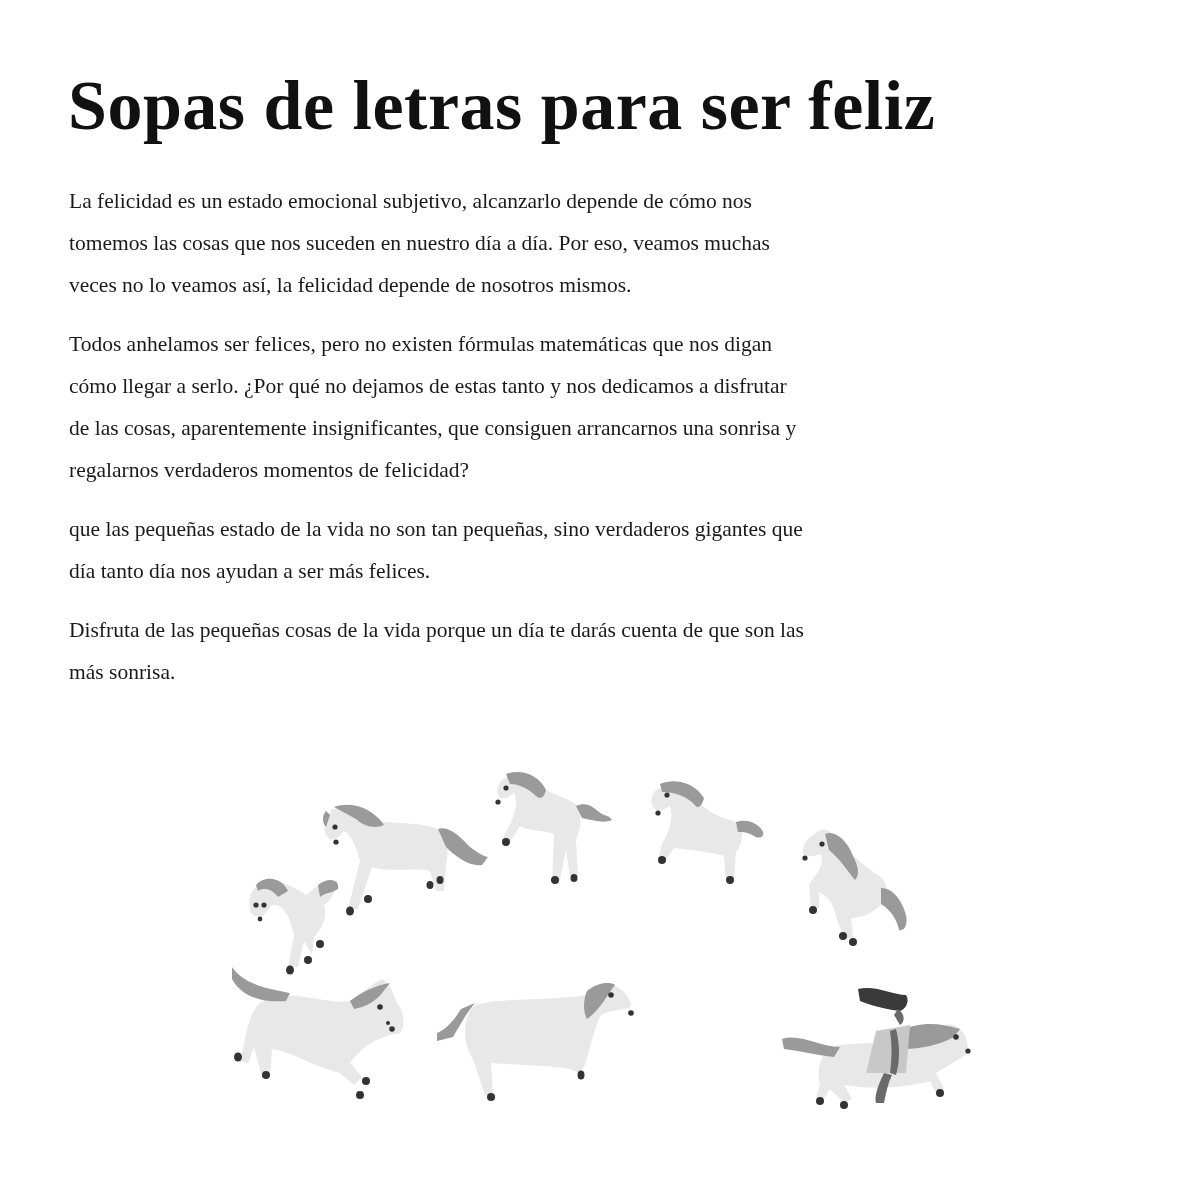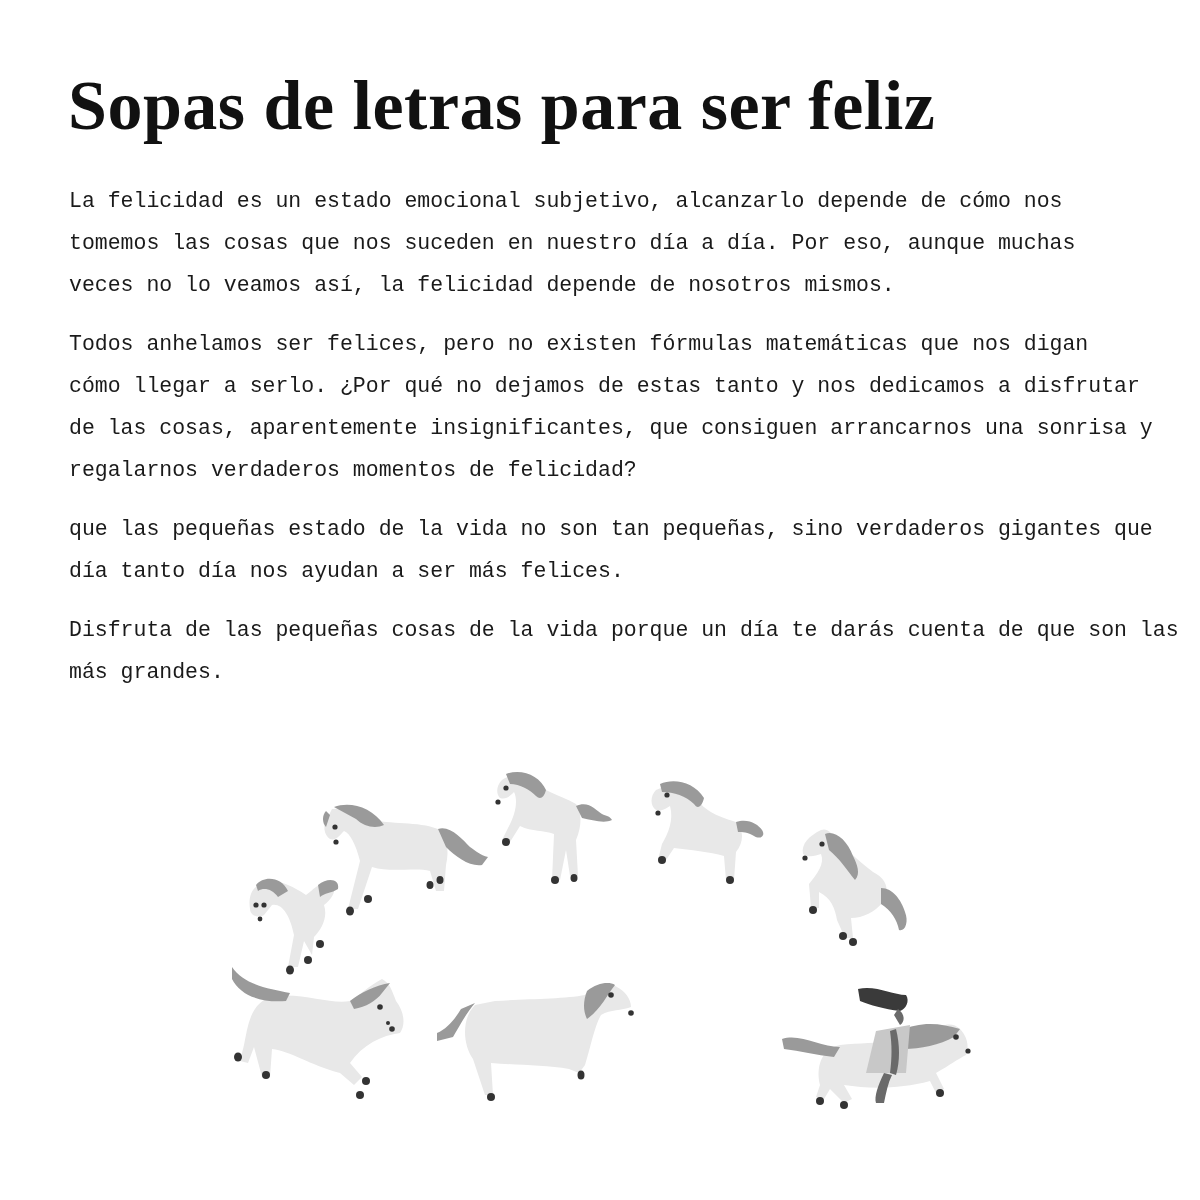--- a/index.html
+++ b/index.html
@@ -6,52 +6,52 @@
     body { width: 1200px; height: 1200px; position: relative; overflow: hidden; }
     .page { position: absolute; left: 0; top: 0; width: 956px; height: 1200px; }
     .title {
       position: absolute; left: 68px; top: 66px; margin: 0;
       font-family: "Liberation Serif", "DejaVu Serif", serif;
       font-weight: bold; font-size: 70px; line-height: 80px;
       color: #111111; letter-spacing: 0.5px; white-space: nowrap;
     }
     .body-text {
       position: absolute; left: 69px; top: 180px; width: 1090px;
-      font-family: Liberation Mono, monospace;
+      font-family: Liberation Serif, serif;
       font-size: 21.5px; line-height: 42px; color: #1a1a1a;
     }
     .para { margin: 0 0 17px 0; }
     .line { display: block; white-space: nowrap; }
     .illustration { position: absolute; left: 220px; top: 760px; width: 780px; height: 400px; }
   </style>
 </head>
 <body>
 
 <div class="page">
   <h1 class="title">Sopas de letras para ser feliz</h1>
 
   <div class="body-text">
     <p class="para">
       <span class="line">La felicidad es un estado emocional subjetivo, alcanzarlo depende de cómo nos</span>
-      <span class="line">tomemos las cosas que nos suceden en nuestro día a día. Por eso, aunque muchas</span>
+      <span class="line">tomemos las cosas que nos suceden en nuestro día a día. Por eso, veamos muchas</span>
       <span class="line">veces no lo veamos así, la felicidad depende de nosotros mismos.</span>
     </p>
     <p class="para">
       <span class="line">Todos anhelamos ser felices, pero no existen fórmulas matemáticas que nos digan</span>
       <span class="line">cómo llegar a serlo. ¿Por qué no dejamos de estas tanto y nos dedicamos a disfrutar</span>
       <span class="line">de las cosas, aparentemente insignificantes, que consiguen arrancarnos una sonrisa y</span>
       <span class="line">regalarnos verdaderos momentos de felicidad?</span>
     </p>
     <p class="para">
       <span class="line">que las pequeñas estado de la vida no son tan pequeñas, sino verdaderos gigantes que</span>
       <span class="line">día tanto día nos ayudan a ser más felices.</span>
     </p>
     <p class="para">
       <span class="line">Disfruta de las pequeñas cosas de la vida porque un día te darás cuenta de que son las</span>
-      <span class="line">más grandes.</span>
+      <span class="line">más sonrisa.</span>
     </p>
   </div>
 
   <div class="illustration">
     <svg width="780" height="400" viewBox="0 0 780 400" xmlns="http://www.w3.org/2000/svg">
 
       <g transform="translate(22,115)">
         <path d="M18 10 C10 12 6 22 8 34 C8 40 16 44 22 40 L30 30 C40 28 48 40 52 60 L46 92 L56 92 L62 66 L70 80 L72 62 C80 54 86 42 82 30 C92 22 96 12 88 8 C78 6 72 14 64 20 C52 12 40 6 28 6 Z" fill="#e8e8e8"></path>
         <path d="M14 10 C22 0 40 2 46 16 L36 22 C30 14 22 12 16 16 Z" fill="#9a9a9a"></path>
         <path d="M76 10 C86 2 98 4 96 14 C90 18 82 18 78 22 Z" fill="#9a9a9a"></path>

